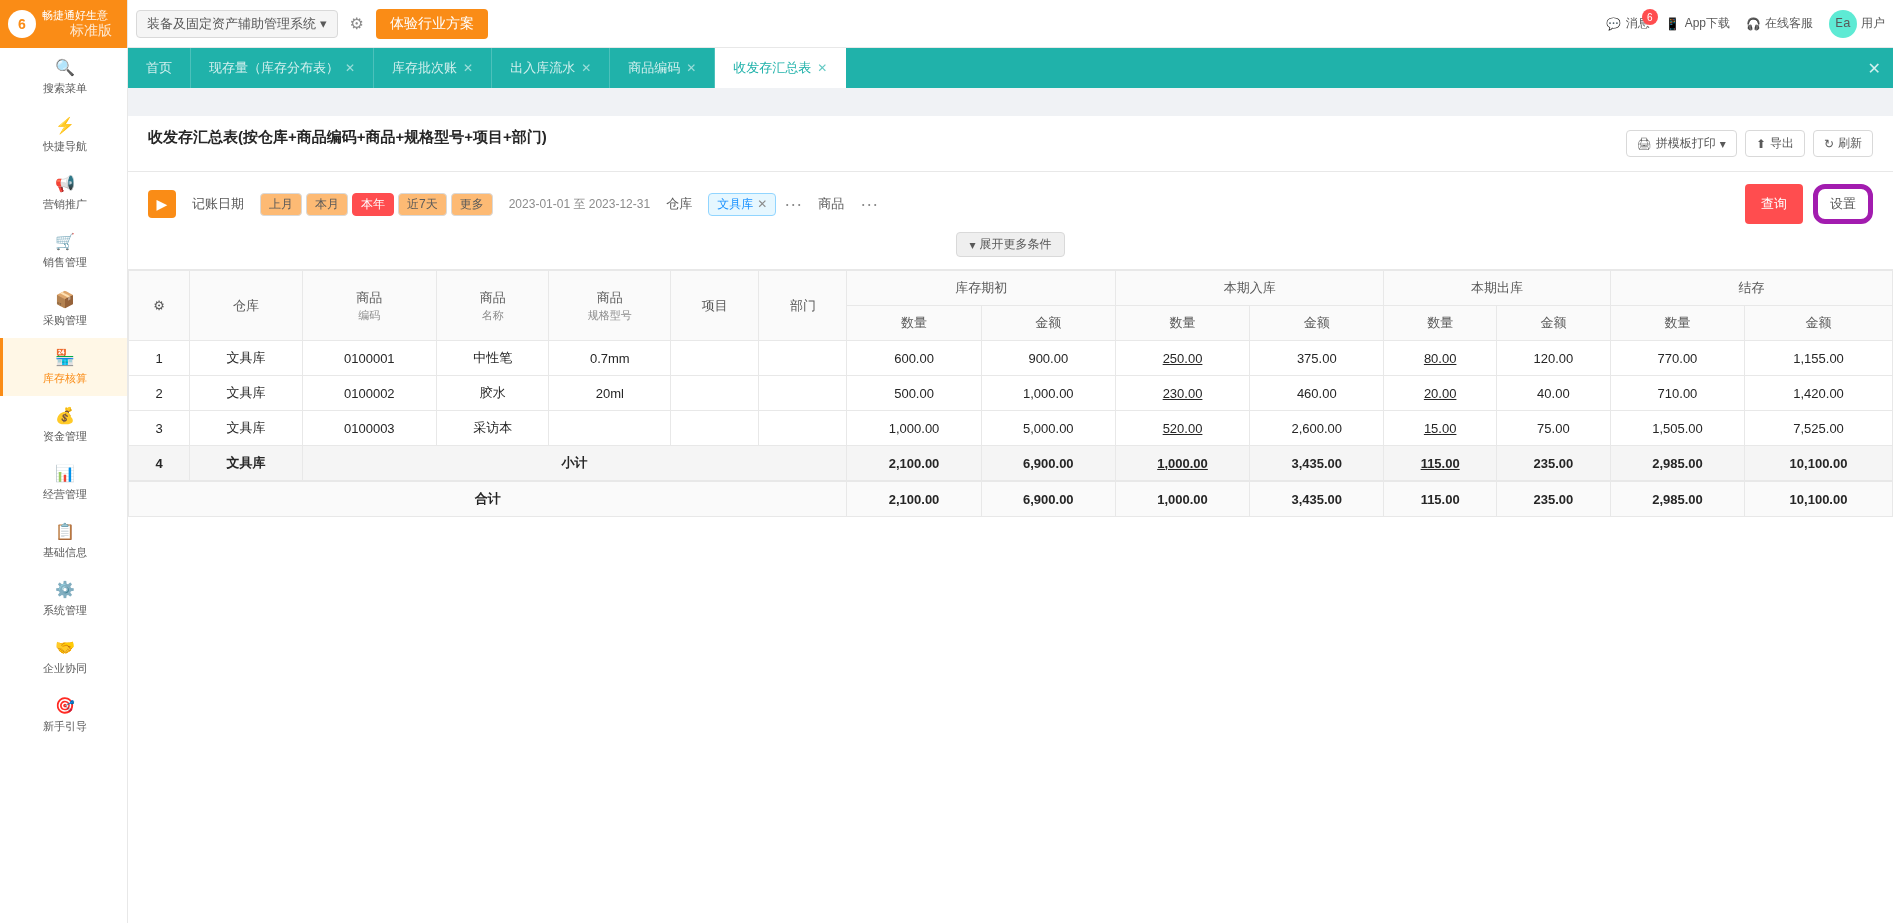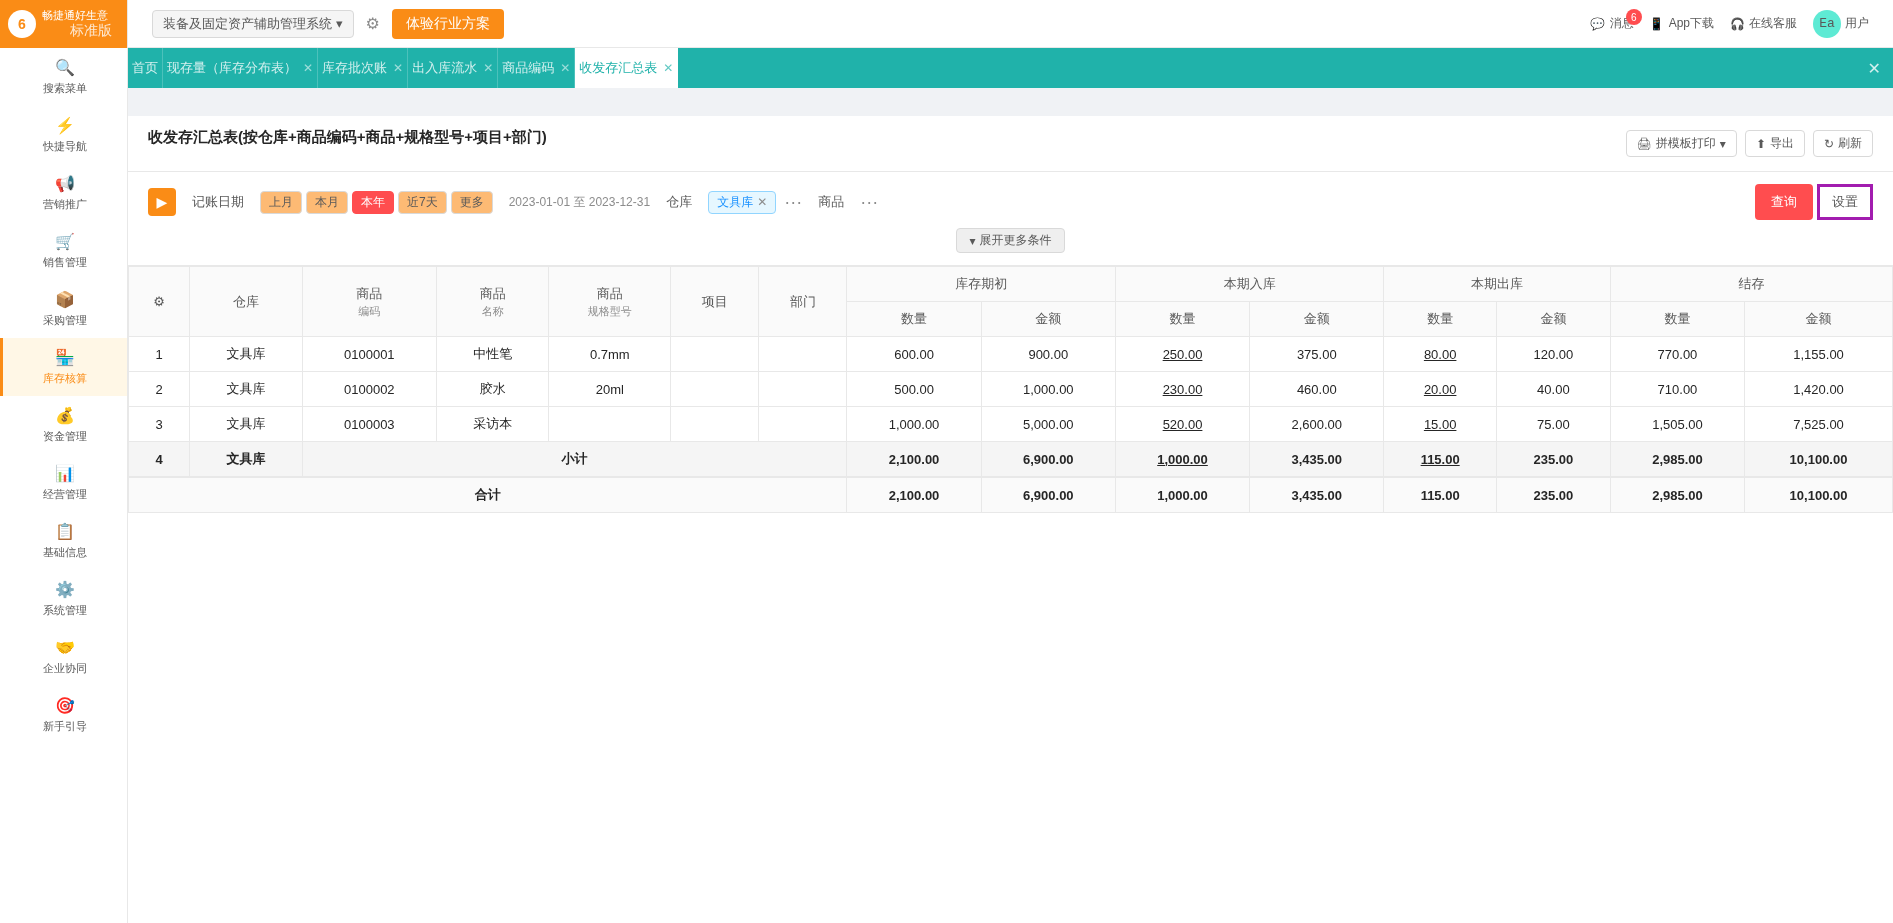--- a/index.html
+++ b/index.html
@@ -17,52 +17,52 @@
     .sidebar-nav { flex: 1; overflow-y: auto; }
     .sidebar-item { display: flex; flex-direction: column; align-items: center; padding: 10px 4px; cursor: pointer; color: #595959; gap: 4px; border-left: 3px solid transparent; }
     .sidebar-item.active { background: #fff7e6; color: #fa8c16; border-left-color: #fa8c16; }
     .sidebar-item-icon { font-size: 16px; }
     .sidebar-item-label { font-size: 11px; text-align: center; }
 
     
     .main { flex: 1; display: flex; flex-direction: column; overflow: hidden; }
 
     
-    .topbar { height: 48px; background: #fff; border-bottom: 1px solid #e8e8e8; display: flex; align-items: center; padding: 0 24px; gap: 12px; flex-shrink: 0; }
+    .topbar { height: 48px; background: #fff; border-bottom: 1px solid #e8e8e8; display: flex; align-items: center; padding: 0 8px; gap: 12px; flex-shrink: 0; }
     .topbar-system-select { display: flex; align-items: center; gap: 4px; background: #f5f5f5; border: 1px solid #d9d9d9; border-radius: 4px; padding: 4px 10px; cursor: pointer; font-size: 13px; color: #595959; }
     .topbar-actions { display: flex; align-items: center; gap: 16px; margin-left: auto; }
     .btn-experience { background: #fa8c16; color: #fff; border: none; border-radius: 4px; padding: 6px 14px; cursor: pointer; font-size: 14px; }
     .topbar-action-item { display: flex; align-items: center; gap: 4px; cursor: pointer; color: #595959; font-size: 12px; position: relative; }
     .badge { background: #ff4d4f; color: #fff; border-radius: 10px; font-size: 10px; padding: 0 4px; min-width: 16px; height: 16px; display: flex; align-items: center; justify-content: center; position: absolute; top: -6px; right: -8px; }
     .user-avatar { width: 28px; height: 28px; background: #5eead4; border-radius: 50%; display: flex; align-items: center; justify-content: center; font-size: 13px; color: #595959; font-family: Liberation Mono, monospace; }
 
     
     .tabbar { height: 40px; background: #20b2aa; display: flex; align-items: center; padding: 0; flex-shrink: 0; overflow: hidden; }
-    .tab { display: flex; align-items: center; gap: 6px; padding: 0 4px; height: 40px; cursor: pointer; color: rgba(255,255,255,0.8); font-size: 13px; border-right: 1px solid rgba(255,255,255,0.2); white-space: nowrap; }
+    .tab { display: flex; align-items: center; gap: 6px; padding: 0 18px; height: 40px; cursor: pointer; color: rgba(255,255,255,0.8); font-size: 13px; border-right: 1px solid rgba(255,255,255,0.2); white-space: nowrap; }
     .tab.active { background: #fff; color: #20b2aa; }
     .tab-close { font-size: 12px; opacity: 0.7; cursor: pointer; }
     .tabbar-close-all { margin-left: auto; padding: 0 12px; color: rgba(255,255,255,0.8); cursor: pointer; font-size: 16px; }
     .page-title { font-size: 15px; font-weight: bold; color: #262626; margin-bottom: 12px; }
 
     
     .filter-area { background: #fff; padding: 12px 20px; border-bottom: 1px solid #e8e8e8; flex-shrink: 0; }
     .filter-row { display: flex; align-items: center; gap: 16px; flex-wrap: wrap; }
     .filter-expand-btn { width: 28px; height: 28px; background: #fa8c16; border-radius: 4px; display: flex; align-items: center; justify-content: center; cursor: pointer; color: #fff; font-size: 14px; flex-shrink: 0; }
     .filter-label { color: #595959; font-size: 13px; white-space: nowrap; }
     .filter-date-btns { display: flex; align-items: center; gap: 4px; }
     .date-btn { padding: 2px 8px; border: 1px solid #d9d9d9; border-radius: 4px; cursor: pointer; font-size: 12px; color: #595959; background: #fdba74; }
     .date-btn.active { background: #ff4d4f; color: #fff; border-color: #ff4d4f; }
     .date-range { font-size: 12px; color: #8c8c8c; }
     .filter-warehouse { display: flex; align-items: center; gap: 8px; }
     .filter-tag { display: flex; align-items: center; gap: 4px; background: #e6f7ff; border: 1px solid #91d5ff; border-radius: 4px; padding: 2px 8px; font-size: 12px; color: #1890ff; }
     .filter-tag-close { cursor: pointer; color: #8c8c8c; }
     .filter-more { color: #8c8c8c; font-size: 18px; cursor: pointer; }
-    .filter-actions { margin-left: auto; display: flex; gap: 4px; }
+    .filter-actions { margin-left: auto; display: flex; gap: 10px; }
     .btn-query { background: #ff4d4f; color: #fff; border: none; border-radius: 4px; padding: 6px 16px; cursor: pointer; font-size: 13px; }
-    .btn-settings { background: #fff; color: #595959; border: 3px solid #a21caf; border-radius: 0; padding: 6px 12px; cursor: pointer; font-size: 13px; }
+    .btn-settings { background: #fff; color: #595959; border: 5px solid #a21caf; border-radius: 12px; padding: 6px 12px; cursor: pointer; font-size: 13px; }
     .filter-expand-row { display: flex; align-items: center; justify-content: center; margin-top: 8px; }
     .expand-more-btn { display: flex; align-items: center; gap: 4px; cursor: pointer; color: #595959; font-size: 12px; border: 1px solid #d9d9d9; border-radius: 4px; padding: 3px 12px; }
     .btn-print { background: #fff; border: 1px solid #d9d9d9; border-radius: 4px; padding: 4px 10px; cursor: pointer; font-size: 12px; color: #595959; display: flex; align-items: center; gap: 4px; }
     .btn-export { background: #fff; border: 1px solid #d9d9d9; border-radius: 4px; padding: 4px 10px; cursor: pointer; font-size: 12px; color: #595959; display: flex; align-items: center; gap: 4px; }
     .btn-refresh { background: #fff; border: 1px solid #d9d9d9; border-radius: 4px; padding: 4px 10px; cursor: pointer; font-size: 12px; color: #595959; display: flex; align-items: center; gap: 4px; }
     .data-table { width: 100%; border-collapse: collapse; font-size: 13px; }
     .data-table th { background: #fafafa; color: #595959; font-weight: normal; border: 1px solid #e8e8e8; padding: 8px 10px; text-align: center; white-space: nowrap; }
     .data-table td { border: 1px solid #e8e8e8; padding: 8px 10px; text-align: center; color: #262626; }
     .data-table .subtotal-row td { font-weight: bold; background: #f5f5f5; }
     .th-group { text-align: center; }

